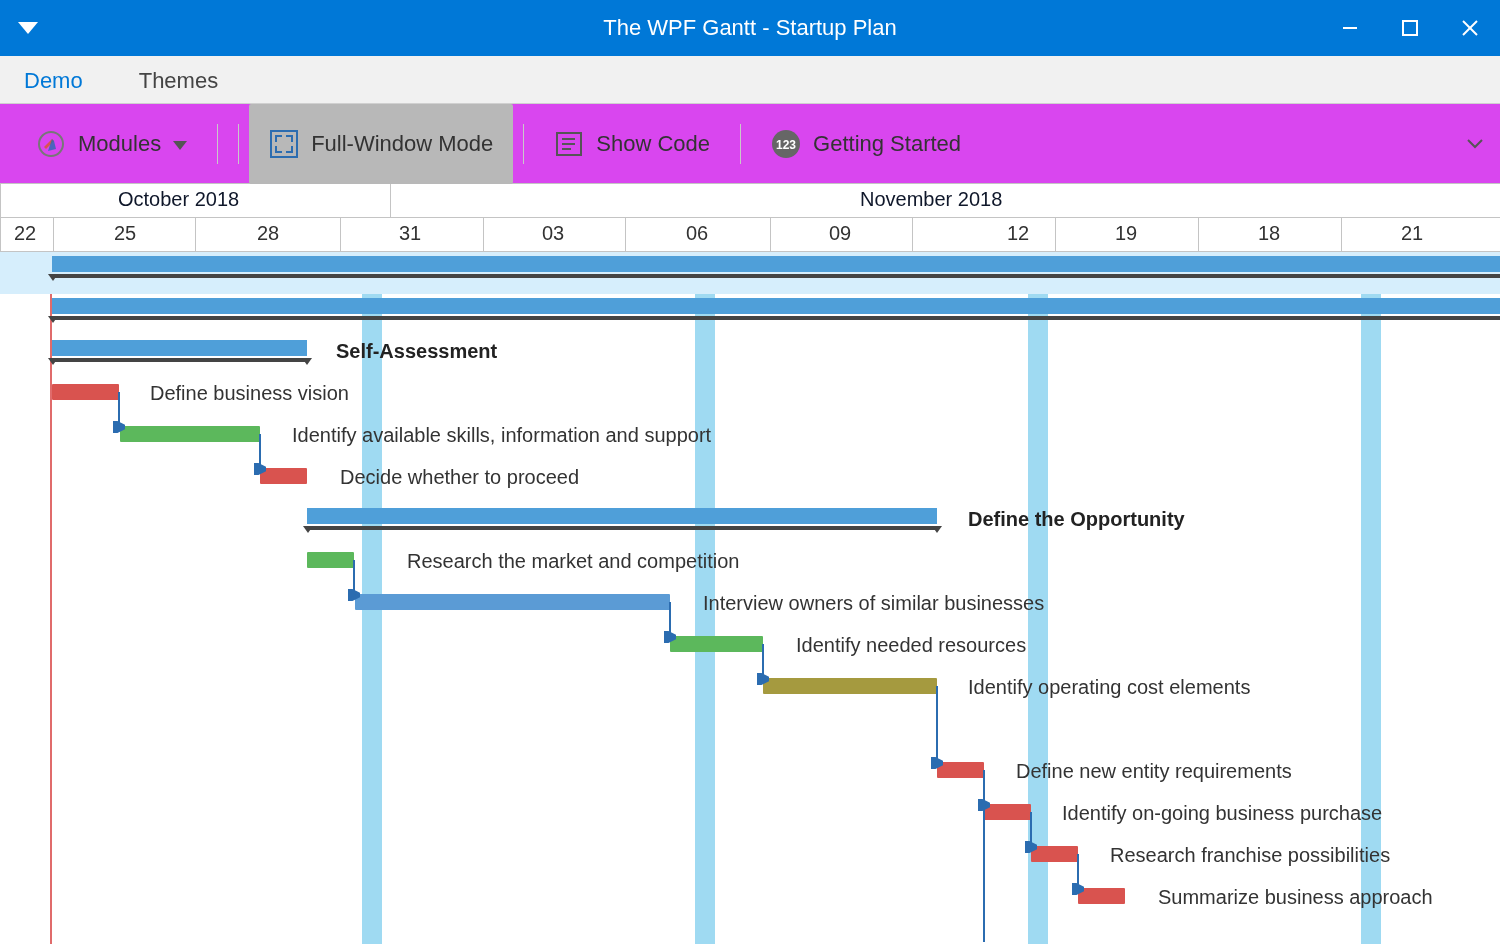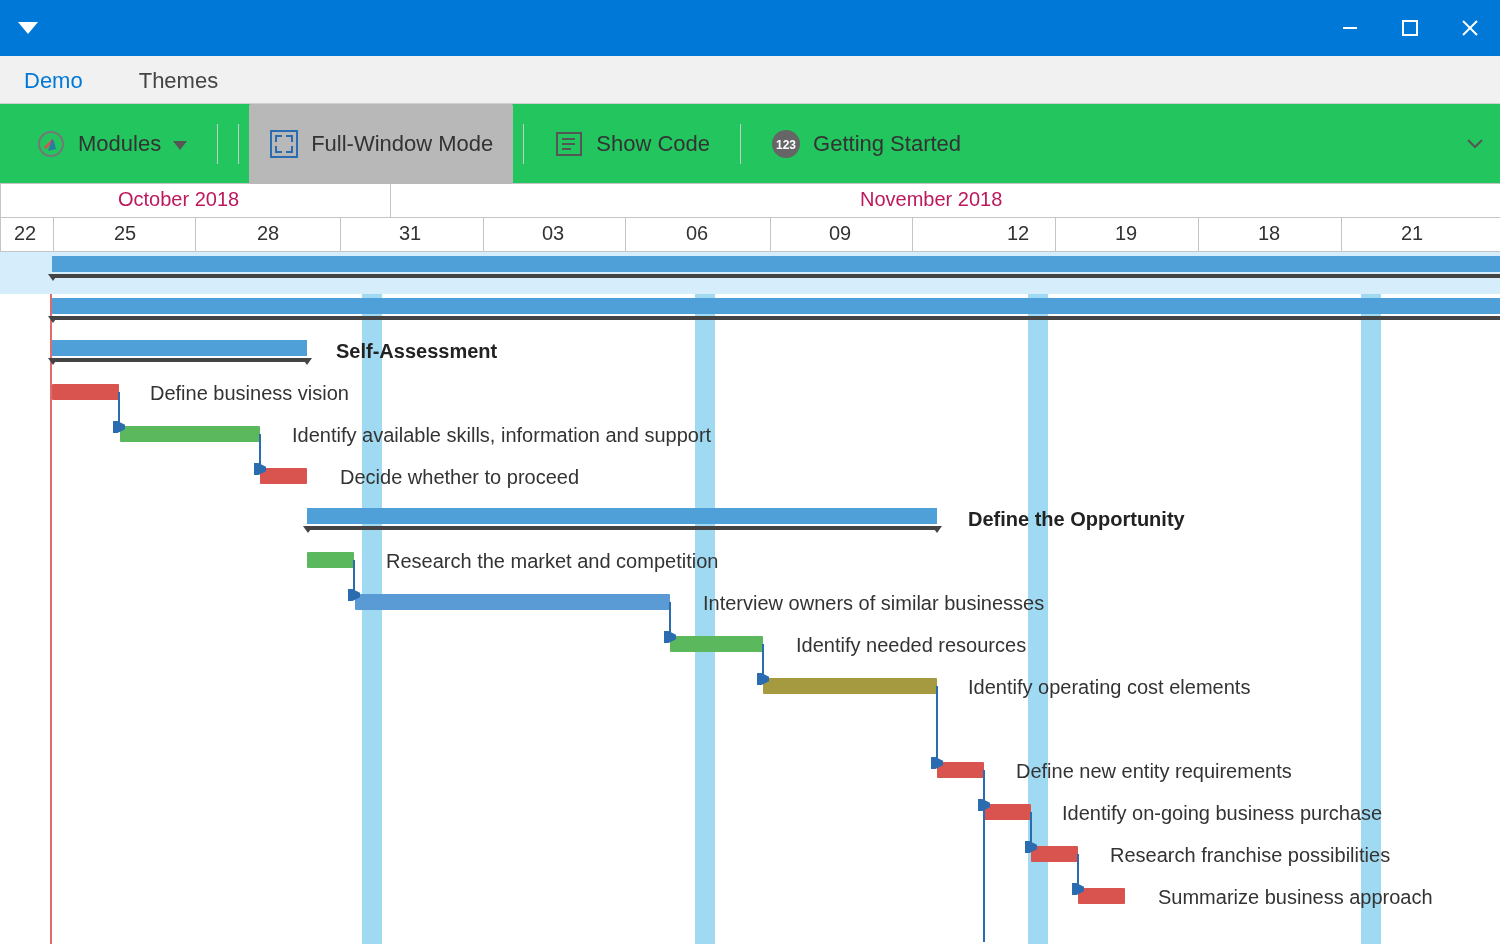--- a/index.html
+++ b/index.html
@@ -56,21 +56,21 @@
     color: #0078d7;
   }
   .tab-item.active::after {
     content: "";
     position: absolute; left: -2px; right: -2px; bottom: -6px;
     height: 4px; background: #0078d7;
   }
   
   .toolbar {
     height: 80px;
-    background: #22c55e;
+    background: #d946ef;
     border-bottom: 1px solid #c4c4c4;
     display: flex; align-items: center;
     padding: 0 16px;
     gap: 0;
     position: relative;
   }
   .tool-btn {
     display: flex; align-items: center; gap: 12px;
     padding: 0 20px;
     height: 56px;
@@ -88,21 +88,21 @@
   .tl-header {
     border-bottom: 1px solid #c4c4c4;
     position: relative;
     height: 68px;
     background: #fff;
   }
   .tl-months {
     height: 34px;
     position: relative;
     font-size: 20px;
-    color: #be185d;
+    color: #0f172a;
     border-bottom: 1px solid #c4c4c4;
   }
   .tl-months .month-lbl { position: absolute; top: 4px; }
   .tl-days {
     height: 34px; position: relative; font-size: 20px; color: #333;
   }
   .tl-days .day-lbl { position: absolute; top: 4px; transform: translateX(-50%); }
   .tl-months .vsep, .tl-days .vsep { position: absolute; top:0; bottom:0; width:1px; background:#c4c4c4; }
 
   
@@ -155,20 +155,21 @@
 </style>
 </head>
 <body>
 
 <div class="title-bar">
   <div class="menu-btn">
     <svg width="20" height="12" viewBox="0 0 20 12">
       <polygon points="0,0 20,0 10,12" fill="#fff"></polygon>
     </svg>
   </div>
+  <div class="title-text">The WPF Gantt - Startup Plan</div>
   <div class="win-controls">
     <div class="win-btn">
       <svg width="18" height="18">
           <line x1="2" y1="9" x2="16" y2="9" stroke="#fff" stroke-width="2"></line>
         </svg>
     </div>
     <div class="win-btn">
       <svg width="18" height="18">
           <rect x="2" y="2" width="14" height="14" fill="none" stroke="#fff" stroke-width="2"></rect>
         </svg>
@@ -323,21 +324,21 @@
   <div class="gantt-row" style="top:252px;">
     <div class="sumbar" style="left:307px; width:630px;"></div>
     <div class="sumbar-underline" style="left:307px; width:630px;"></div>
     <div class="sumbar-cap" style="left:303px;"></div>
     <div class="sumbar-cap" style="left:932px;"></div>
     <div class="task-label bold" style="left:968px;">Define the Opportunity</div>
   </div>
 
   <div class="gantt-row" style="top:294px;">
     <div class="bar green" style="left:307px; width:47px;"></div>
-    <div class="task-label" style="left:386px;">Research the market and competition</div>
+    <div class="task-label" style="left:407px;">Research the market and competition</div>
   </div>
 
   <div class="gantt-row" style="top:336px;">
     <div class="bar blue" style="left:355px; width:315px;"></div>
     <div class="task-label" style="left:703px;">Interview owners of similar businesses</div>
   </div>
 
   <div class="gantt-row" style="top:378px;">
     <div class="bar green" style="left:670px; width:93px;"></div>
     <div class="task-label" style="left:796px;">Identify needed resources</div>

